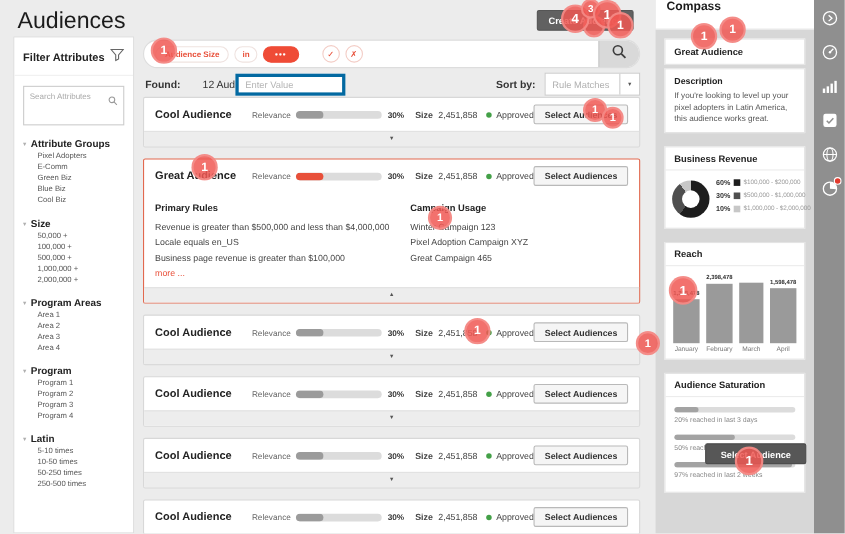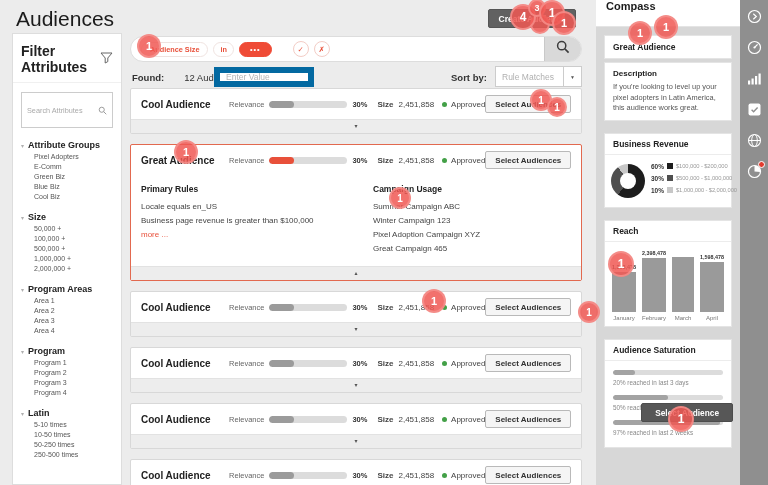--- a/index.html
+++ b/index.html
@@ -6,23 +6,23 @@
   body{width:768px;height:485px;position:relative;overflow:hidden;
        font-family:"Liberation Sans",sans-serif;background:#ececec;color:#222}
   .title{position:absolute;left:16px;top:7px;font-size:21px;color:#1b1b1b}
   .create-btn{position:absolute;left:488px;top:9px;width:88px;height:19px;background:#616161;
        color:#fff;font-size:8.5px;font-weight:bold;border:1px solid #555;border-radius:2px;
        font-family:inherit;cursor:pointer}
   
   .sidebar{position:absolute;left:12px;top:33px;width:110px;height:452px;background:#fff;
        border:1px solid #ddd;box-sizing:border-box;overflow:hidden}
   .sb-header{display:flex;justify-content:space-between;align-items:center;padding:9px 8px 7px;border-bottom:1px solid #f0f0f0}
-  .sb-title{font-size:14px;font-weight:bold;color:#222}
-  .sb-search{margin:9px 8px 2px;height:36px;border:1px solid #ccc;display:flex;align-items:center;
-       justify-content:space-between;padding:16px 5px;box-sizing:border-box}
+  .sb-title{font-size:10px;font-weight:bold;color:#222}
+  .sb-search{margin:9px 8px 2px;height:36px;border:1px solid #ccc;display:flex;align-items:flex-start;
+       justify-content:space-between;padding:4px 5px;box-sizing:border-box}
   .sb-search-ph{font-size:7.3px;color:#aaa}
   .sb-section{margin-top:12px}
   .sb-head{display:flex;align-items:center;gap:4px;padding:0 8px;cursor:pointer}
   .sb-caret{font-size:6px;color:#b0b0b0}
   .sb-label{font-size:9px;font-weight:bold;color:#222}
   .sb-item{font-size:7px;color:#555;padding:3px 0 0 21px;cursor:pointer}
   
   .searchbar{position:absolute;left:130px;top:36px;width:452px;height:26px;background:#fff;
        border:1px solid #ddd;border-radius:14px;box-sizing:border-box;display:flex;align-items:center;overflow:hidden}
   .chips{display:flex;align-items:flex-end;gap:5px;padding-left:10px;flex:1}
@@ -31,21 +31,21 @@
   .chip-op{padding:2px 6px}
   .chip-value{background:#ef4b36;border-color:#ef4b36;color:#fff;padding:2px 10px;letter-spacing:1px}
   .chip-action{width:14px;height:14px;border:1px solid #f3cdc6;border-radius:50%;color:#e8503a;
        font-size:7.5px;display:flex;align-items:center;justify-content:center;background:#fff}
   .chip-action.first{margin-left:16px}
   .search-btn{width:36px;height:100%;background:#d9d9d9;border-left:1px solid #c9c9c9;
        display:flex;align-items:center;justify-content:center;cursor:pointer}
   
   .found{position:absolute;left:132px;top:72px;font-size:9.5px;color:#333}
   .found b{margin-right:20px}
-  .value-input{position:absolute;left:214px;top:67px;width:100px;height:20px;border:6px solid #0369a1;
+  .value-input{position:absolute;left:214px;top:67px;width:100px;height:20px;border:3px solid #0369a1;
        background:#fff;box-sizing:border-box;display:flex;align-items:center;padding:0 6px}
   .value-input span{font-size:8.5px;color:#b5b5b5}
   .sort-label{position:absolute;left:451px;top:72px;font-size:9.5px;font-weight:bold;color:#333}
   .sort-select{position:absolute;left:495px;top:66px;width:87px;height:21px;border:1px solid #ccc;
        background:#fff;box-sizing:border-box;display:flex;cursor:pointer}
   .sort-value{flex:1;font-size:8.5px;color:#b0b0b0;display:flex;align-items:center;padding-left:6px}
   .sort-caret{width:17px;border-left:1px solid #ccc;display:flex;align-items:center;justify-content:center;
        font-size:5px;color:#555}
   
   .audience-list{position:absolute;left:130px;top:88px;width:452px}
@@ -255,27 +255,27 @@
         </span>
         <span class="c-status">
           <span class="c-dot"></span>
           <span>Approved</span>
         </span>
         <button class="c-btn">Select Audiences</button>
       </div>
       <div class="card-content">
         <div class="cc-left">
           <div class="cc-h">Primary Rules</div>
+          <div class="cc-line">Revenue is greater than $500,000 and less than $4,000,000</div>
           <div class="cc-line">Locale equals en_US</div>
           <div class="cc-line">Business page revenue is greater than $100,000</div>
           <div class="cc-more">more ...</div>
         </div>
         <div class="cc-right">
           <div class="cc-h">Campaign Usage</div>
-          <div class="cc-line">Summer Campaign ABC</div>
           <div class="cc-line">Winter Campaign 123</div>
           <div class="cc-line">Pixel Adoption Campaign XYZ</div>
           <div class="cc-line">Great Campaign 465</div>
         </div>
       </div>
       <div class="card-expander">▴</div>
     </div>
     <div class="card">
       <div class="card-row">
         <span class="c-name">Cool Audience</span>

